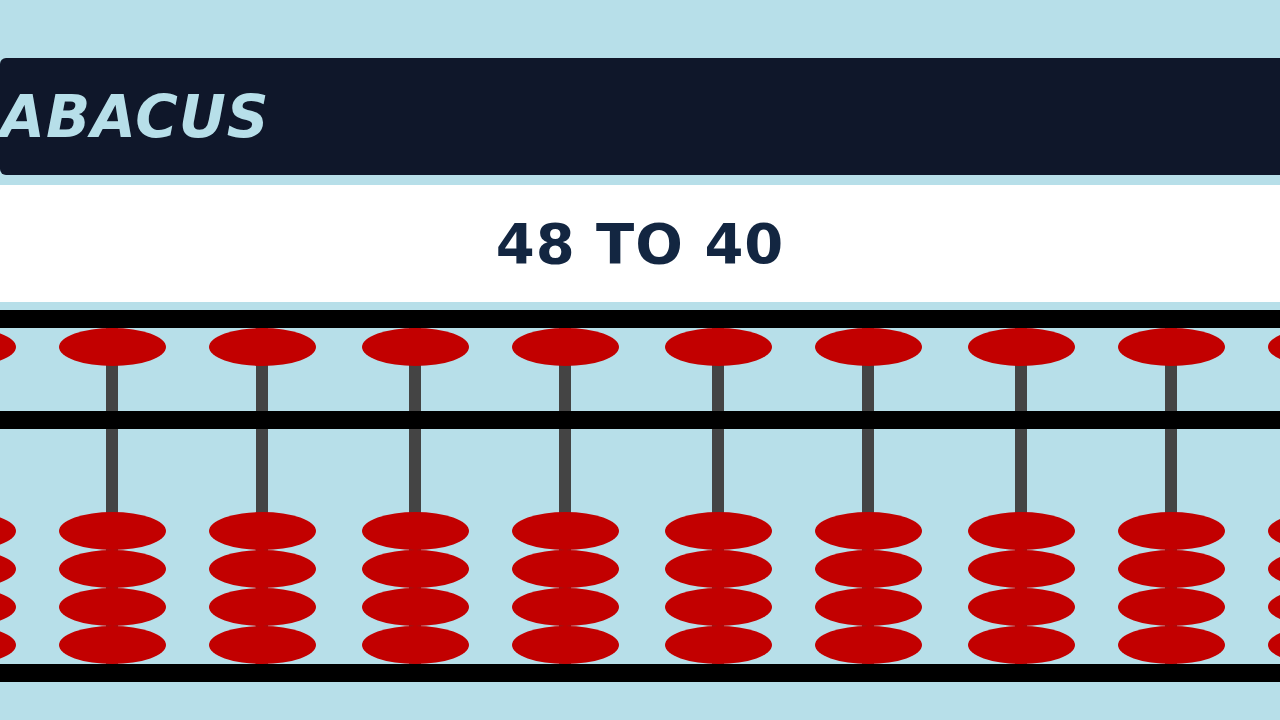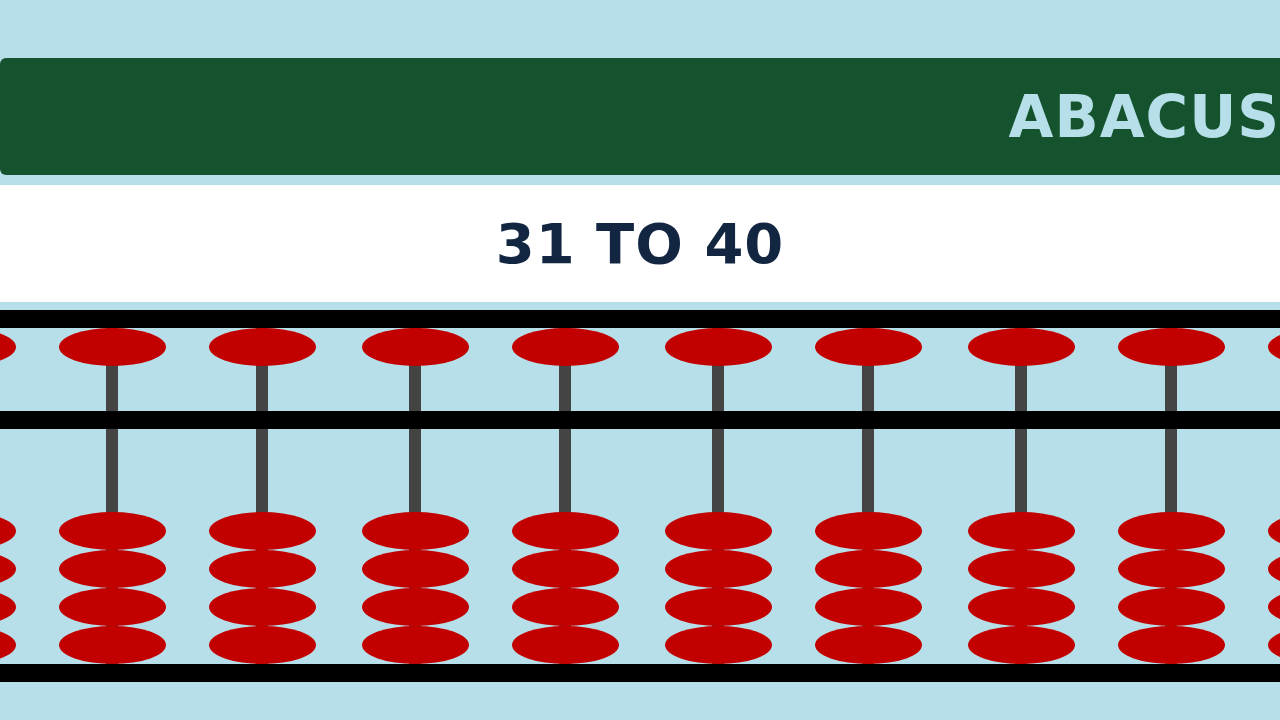--- a/index.html
+++ b/index.html
@@ -1,32 +1,32 @@
 <!DOCTYPE html>
 <html><head>
 <meta charset="utf-8">
 <style>
   html, body { margin:0; padding:0; }
   body { width:1280px; height:720px; background:#b7dfe9; position:relative; overflow:hidden; font-family:"DejaVu Sans", sans-serif; }
-  .title-band { position:absolute; left:0; top:58px; width:1280px; height:117px; background:#14532d; border-radius:6px 0 0 6px; display:flex; align-items:center; justify-content:flex-end; }
+  .title-band { position:absolute; left:0; top:58px; width:1280px; height:117px; background:#0f172a; border-radius:6px 0 0 6px; display:flex; align-items:center; justify-content:flex-start;font-style:italic; }
   .title-text { color:#b7dfe9; font-size:58px; font-weight:bold; letter-spacing:1px; font-family:"DejaVu Sans", sans-serif; }
   .sub-band { position:absolute; left:0; top:185px; width:1280px; height:117px; background:#ffffff; display:flex; align-items:center; justify-content:center; }
   .sub-text { color:#132641; font-size:56px; font-weight:bold; letter-spacing:1px; font-family:"DejaVu Sans", sans-serif; }
   .bar { position:absolute; left:0; width:1280px; height:18px; background:#000; }
   .rod { position:absolute; width:12px; background:#444444; }
   .bead { position:absolute; width:107px; height:38px; border-radius:50%; background:#c20000; }
 </style>
 </head>
 <body>
 
 <div class="title-band">
   <span class="title-text">ABACUS</span>
 </div>
 <div class="sub-band">
-  <span class="sub-text">31 TO 40</span>
+  <span class="sub-text">48 TO 40</span>
 </div>
 
 <div id="abacus">
   <div class="rod" style="left: 106px; top: 328px; height: 336px;"></div>
     <div class="rod" style="left: 256px; top: 328px; height: 336px;"></div>
     <div class="rod" style="left: 409px; top: 328px; height: 336px;"></div>
     <div class="rod" style="left: 559px; top: 328px; height: 336px;"></div>
     <div class="rod" style="left: 712px; top: 328px; height: 336px;"></div>
     <div class="rod" style="left: 862px; top: 328px; height: 336px;"></div>
     <div class="rod" style="left: 1015px; top: 328px; height: 336px;"></div>

